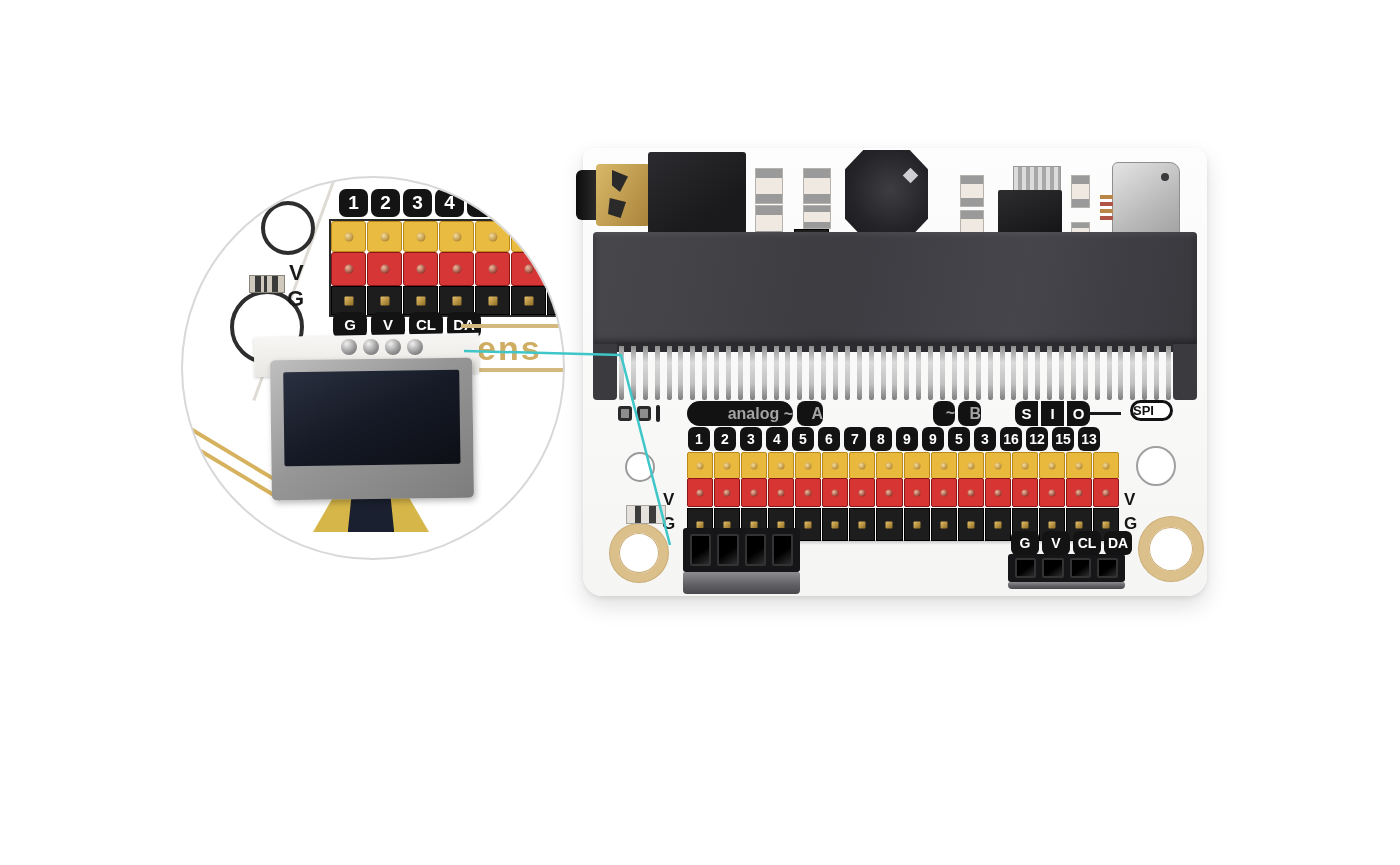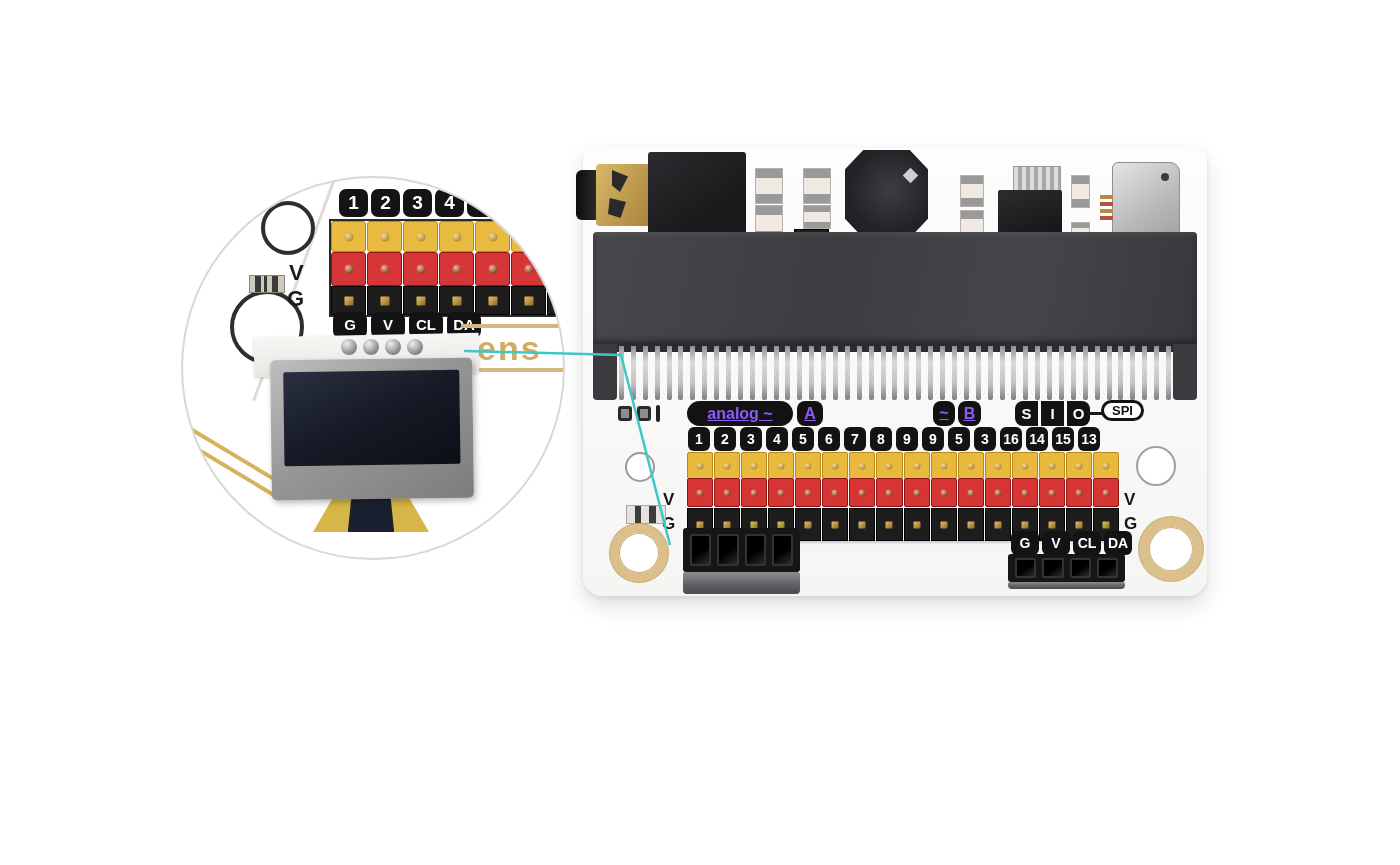--- a/index.html
+++ b/index.html
@@ -94,33 +94,33 @@
         background:linear-gradient(100deg,#47474c,#3c3c41 40%,#45454b 70%,#38383d);
         box-shadow:inset 0 3px 4px rgba(255,255,255,.07),inset 0 -5px 7px rgba(0,0,0,.4);}
   .edge-post{position:absolute;top:196px;width:24px;height:56px;background:#3a3a3f;border-radius:0 0 4px 4px;}
   .edge-pins-back{position:absolute;left:34px;top:194px;width:556px;height:10px;background:#2c2c30;}
   .edge-pins{position:absolute;left:36px;top:198px;width:552px;height:54px;display:flex;justify-content:space-between;}
   .edge-pin{display:block;width:5px;height:100%;border-radius:0 0 2px 2px;
             background:linear-gradient(180deg,#8e8e8e,#dadada 30%,#c2c2c2 70%,#7e7e7e);}
   .silk-icons{position:absolute;left:35px;top:257px;display:flex;gap:5px;align-items:center;}
   .si-sq{display:block;width:8px;height:9px;background:#8d8d8d;border:3px solid #2a2a2a;border-radius:3px;}
   .si-bar{display:block;width:4px;height:17px;background:#222;border-radius:2px;}
-  .pill{position:absolute;background:#121212;color:#8b5cf6;font-weight:bold;text-align:center;text-decoration:underline;}
+  .pill{position:absolute;background:#121212;color:#a3a3a3;font-weight:bold;text-align:right;}
   .pill-analog{left:104px;top:253px;width:106px;height:25px;border-radius:13px;font-size:16px;line-height:25px;}
   .sq-a{left:214px;top:253px;width:26px;height:25px;border-radius:8px;font-size:16px;line-height:25px;}
   .sq-tilde{left:350px;top:253px;width:22px;height:25px;border-radius:8px;font-size:16px;line-height:23px;}
   .sq-b{left:375px;top:253px;width:23px;height:25px;border-radius:8px;font-size:16px;line-height:25px;}
   .sio{position:absolute;left:432px;top:253px;display:flex;gap:3px;}
   .sio-cell{display:block;width:23px;height:25px;background:#121212;color:#fff;font-weight:bold;
             font-size:15px;line-height:25px;text-align:center;}
   .sio-cell:first-child{border-radius:8px 0 0 8px;}
   .sio-cell:last-child{border-radius:0 8px 8px 0;}
   .spi-line{position:absolute;left:505px;top:264px;width:33px;height:3px;background:#1a1a1a;}
-  .spi{position:absolute;left:518px;top:252px;width:37px;height:15px;background:#fff;border:3px solid #121212;
-       border-radius:12px;color:#121212;font-weight:bold;font-size:13px;line-height:15px;text-align:center;}
+  .spi{position:absolute;left:547px;top:252px;width:37px;height:15px;background:#fff;border:3px solid #121212;
+       border-radius:12px;color:#121212;font-weight:bold;font-size:13px;line-height:15px;}
   .nums{position:absolute;left:105px;top:279px;width:412px;display:flex;gap:4px;}
   .num-cell{display:block;width:22px;height:24px;background:#131313;border-radius:6px;color:#fff;
             font-weight:bold;font-size:14px;line-height:24px;text-align:center;}
   .rows{position:absolute;left:104px;width:433px;display:flex;}
   .bcell{display:block;flex:1 1 auto;margin-right:1px;position:relative;}
   .row-y{top:304px;} .row-y .bcell{height:25px;background:#e8b93d;border:1px solid #b9891a;border-radius:2px;}
   .row-r{top:330px;} .row-r .bcell{height:27px;background:#d73434;border:1px solid #8e1515;border-radius:2px;}
   .row-b{top:360px;} .row-b .bcell{height:31px;background:#1d1d1d;border:1px solid #000;}
   .bcell::after{content:"";position:absolute;left:50%;top:50%;transform:translate(-50%,-50%);
                 width:7px;height:7px;border-radius:50%;background:radial-gradient(circle at 35% 35%,#f7dc9a,#9a6a10);}
@@ -356,21 +356,21 @@
         <span class="num-cell">4</span>
         <span class="num-cell">5</span>
         <span class="num-cell">6</span>
         <span class="num-cell">7</span>
         <span class="num-cell">8</span>
         <span class="num-cell">9</span>
         <span class="num-cell">9</span>
         <span class="num-cell">5</span>
         <span class="num-cell">3</span>
         <span class="num-cell">16</span>
-        <span class="num-cell">14</span>
+        <span class="num-cell">12</span>
         <span class="num-cell">15</span>
         <span class="num-cell">13</span>
       </div>
 
     <div class="rows row-y">
         <span class="bcell"></span>
         <span class="bcell"></span>
         <span class="bcell"></span>
         <span class="bcell"></span>
         <span class="bcell"></span>

